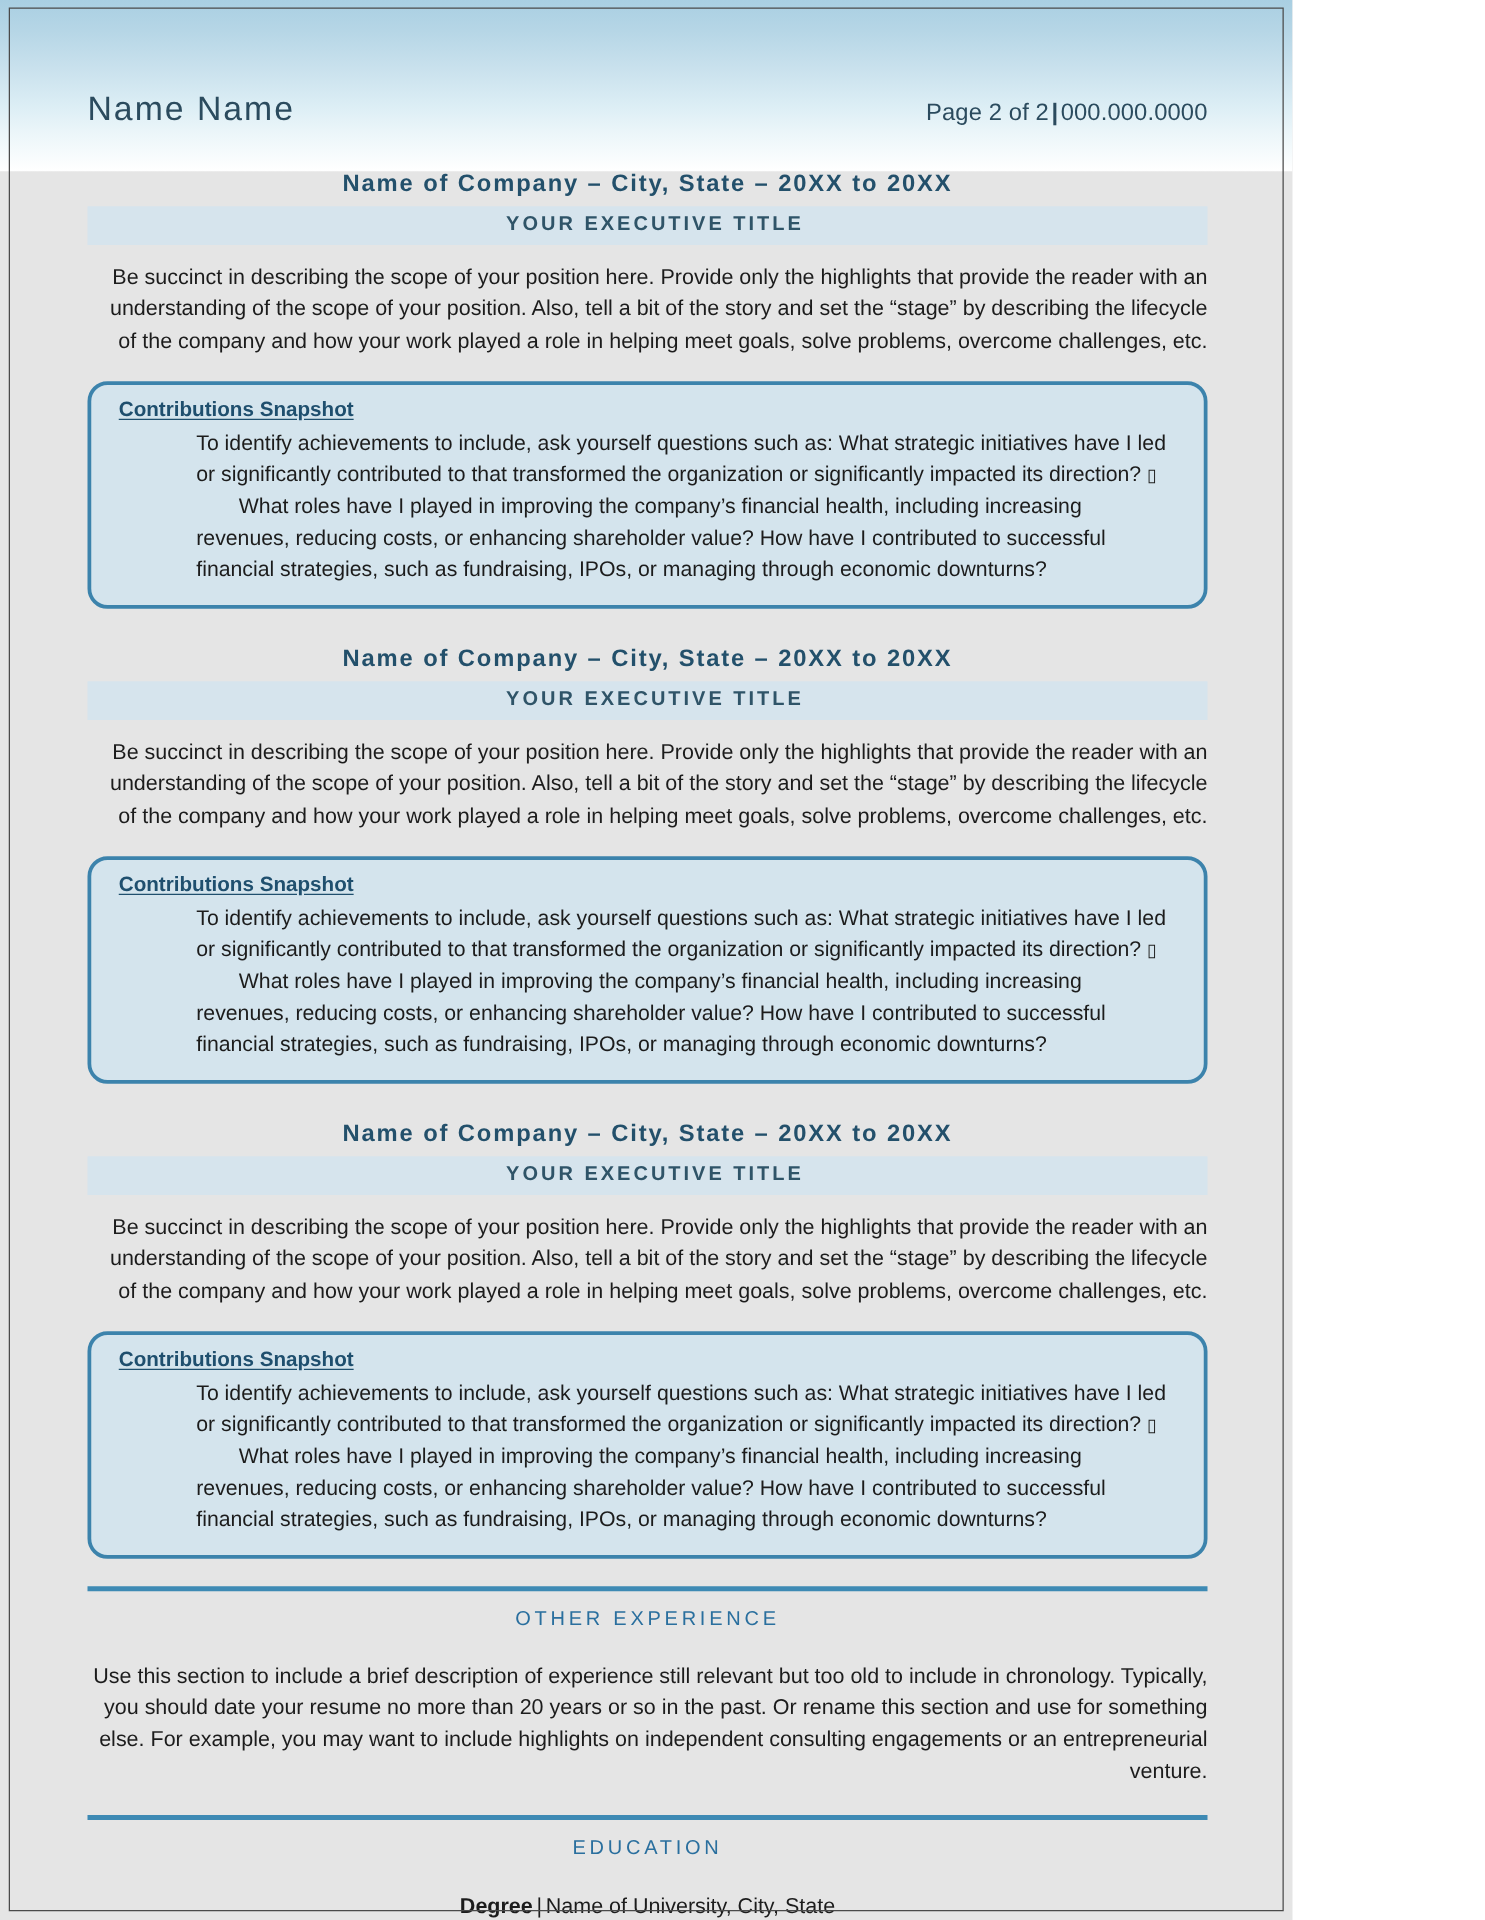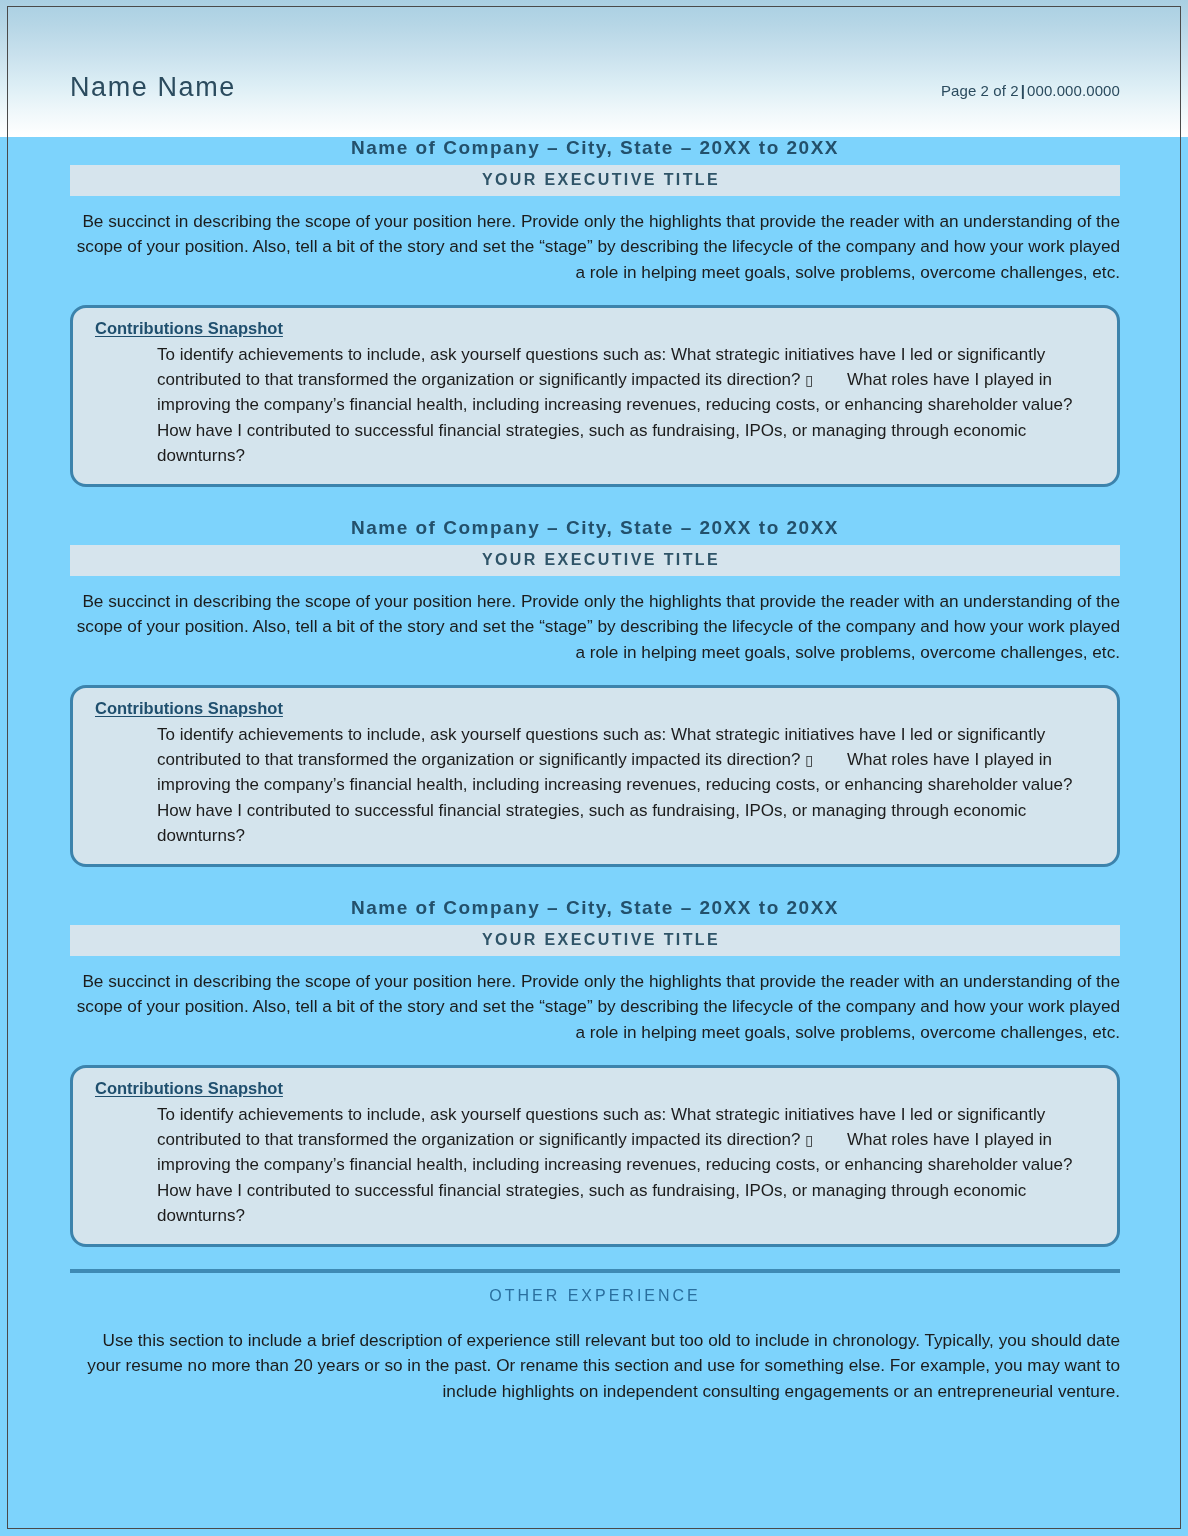--- a/index.html
+++ b/index.html
@@ -9,24 +9,24 @@
   }
   body {
     width: 1188px;
     height: 1536px;
     font-family: "Liberation Sans", sans-serif;
     -webkit-font-smoothing: antialiased;
   }
 
   .page {
     position: relative;
-    width: 1188px;
+    width: 1034px;
     height: 1536px;
     box-sizing: border-box;
-    background: #7dd3fc;
+    background: #e5e5e5;
     overflow: hidden;
   }
 
   
   .page-frame {
     position: absolute;
     left: 7px;
     top: 6px;
     right: 7px;
     bottom: 7px;
@@ -58,21 +58,21 @@
     align-items: baseline;
     justify-content: space-between;
   }
   .header-name {
     font-size: 27px;
     color: #2b4b5e;
     letter-spacing: 1.6px;
     white-space: nowrap;
   }
   .header-meta {
-    font-size: 15px;
+    font-size: 19px;
     color: #2b4b5e;
     white-space: nowrap;
     letter-spacing: 0.1px;
   }
   .header-meta .sep {
     font-weight: bold;
     padding: 0 2px;
   }
 
   
@@ -226,15 +226,22 @@
     <div class="spacer-md"></div>
 
     <div>
       <div class="section-rule"></div>
       <div class="section-head">OTHER EXPERIENCE</div>
       <p class="scope-para">Use this section to include a brief description of experience still relevant but too old to include in chronology. Typically, you should date your resume no more than 20 years or so in the past. Or rename this section and use for something else. For example, you may want to include highlights on independent consulting engagements or an entrepreneurial venture.</p>
     </div>
 
     <div class="spacer-md"></div>
 
+    <div>
+      <div class="section-rule"></div>
+      <div class="section-head">EDUCATION</div>
+      <div class="degree-line">
+        <span class="degree-name">Degree</span><span class="sep">|</span><span>Name of University, City, State</span>
+      </div>
+    </div>
 
   </div>
 </div>
 
 </body></html>

